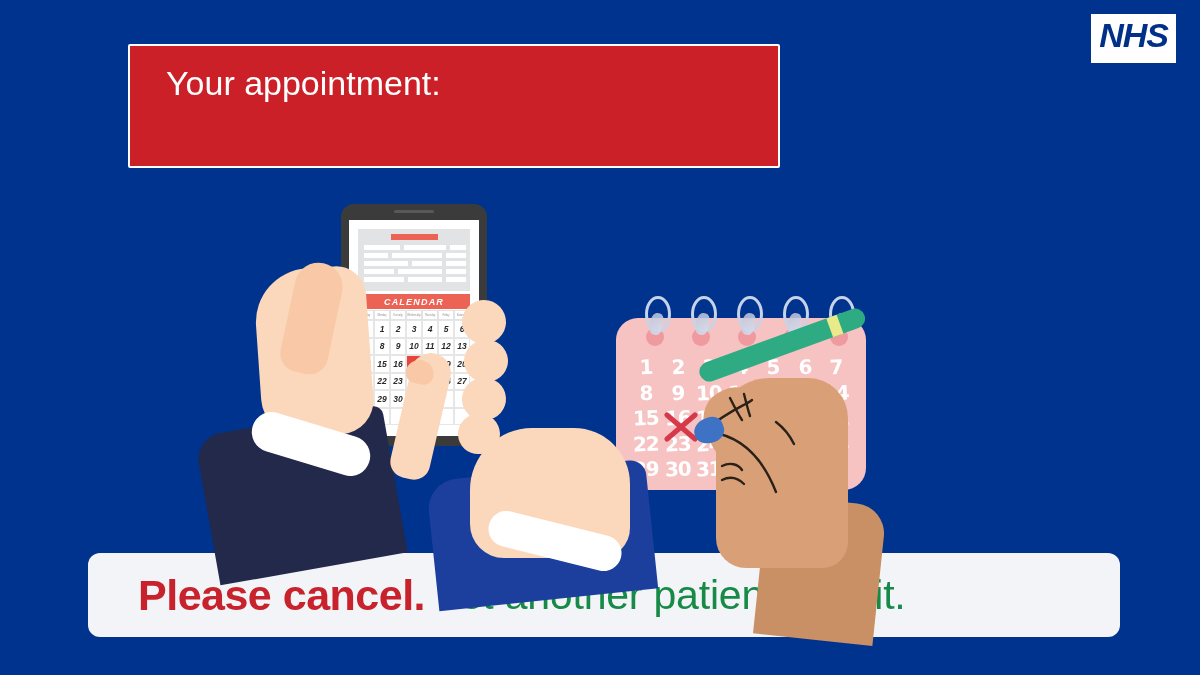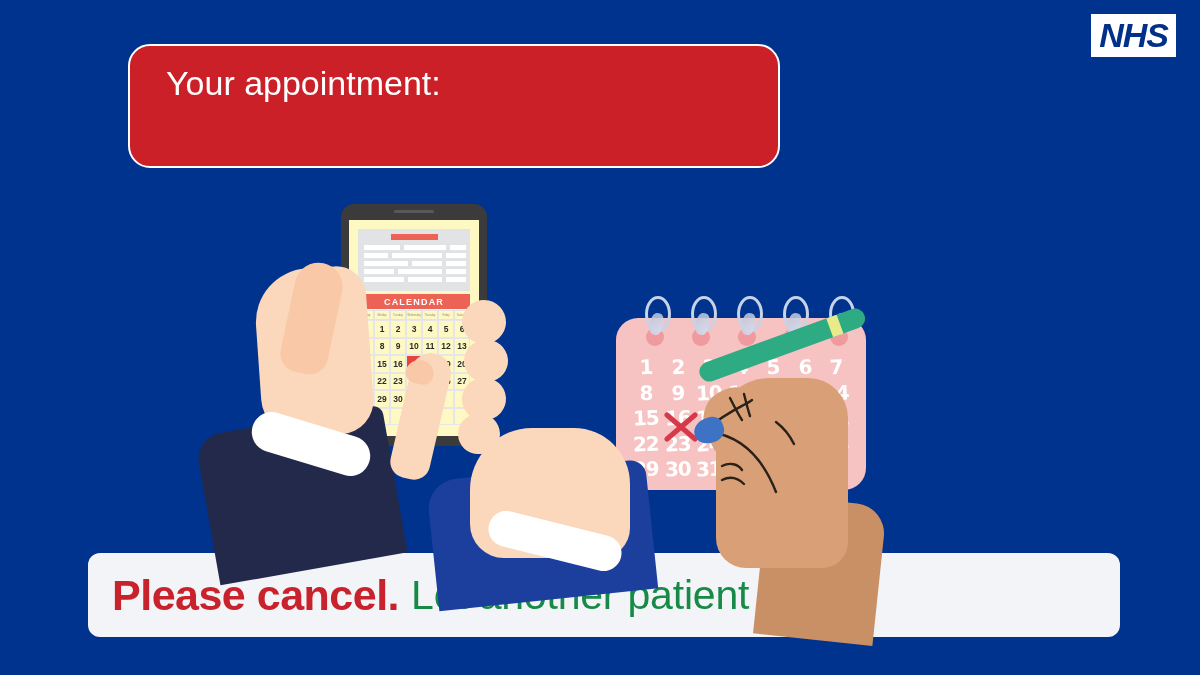--- a/index.html
+++ b/index.html
@@ -9,59 +9,59 @@
     font-family:"Liberation Sans", sans-serif;
     position:relative;
   }
   .stage{position:absolute;inset:0;background:#00338d;}
 
   
   .nhs-logo{position:absolute;right:24px;top:14px;text-align:right;}
   .nhs-box{
     display:inline-block;background:#ffffff;color:#003087;
     font-weight:bold;font-style:italic;letter-spacing:-1px;
-    font-size:34px;line-height:40px;padding:1px 8px 2px 8px;
+    font-size:34px;line-height:40px;padding:1px 8px 8px 8px;
     font-family:"Liberation Sans", sans-serif;
   }
   .nhs-sub{
     color:#ffffff;font-weight:bold;font-size:15px;line-height:18px;
     margin-top:6px;letter-spacing:.1px;
   }
 
   
   .top-banner{
     position:absolute;left:128px;top:44px;width:652px;height:124px;
-    background:#cb2027;border:2px solid #ffffff;border-radius:22px;
+    background:#cb2027;border:2px solid #ffffff;border-radius:2px;
     box-sizing:border-box;padding:14px 0 0 36px;
   }
   .top-banner .line{
     color:#ffffff;font-size:34px;line-height:47px;white-space:nowrap;
   }
 
   
   .bottom-banner{
     position:absolute;left:88px;top:553px;width:1032px;height:84px;
     background:#f2f4f7;border-radius:12px;
-    display:flex;align-items:center;padding-left:24px;box-sizing:border-box;
+    display:flex;align-items:center;padding-left:50px;box-sizing:border-box;
   }
   .bb-bold{color:#c8232c;font-weight:bold;font-size:43px;letter-spacing:-.5px;}
   .bb-green{color:#168a46;font-size:41px;margin-left:12px;letter-spacing:-.2px;}
 
   
   .phone{
     position:absolute;left:341px;top:204px;width:146px;height:242px;
     background:#3b3b3b;border-radius:13px;z-index:5;
   }
   .phone-speaker{
     position:absolute;left:50%;top:6px;transform:translateX(-50%);
     width:40px;height:3px;background:#585858;border-radius:2px;
   }
   .phone-screen{
     position:absolute;left:8px;top:16px;width:130px;height:216px;
-    background:#fef9c3;overflow:hidden;
+    background:#ffffff;overflow:hidden;font-style:italic;
   }
   .doc-panel{
     position:absolute;left:9px;top:9px;width:112px;height:62px;background:#e2e3e5;
   }
   .doc-redbar{position:absolute;left:33px;top:5px;width:47px;height:6px;background:#ec6254;}
   .doc-row{position:absolute;height:5px;background:#ffffff;}
   .cal-header{
     position:absolute;left:9px;top:74px;width:112px;height:15px;background:#ec6254;
     color:#ffffff;font-size:9px;font-weight:bold;letter-spacing:1.2px;
     display:flex;align-items:center;justify-content:center;

